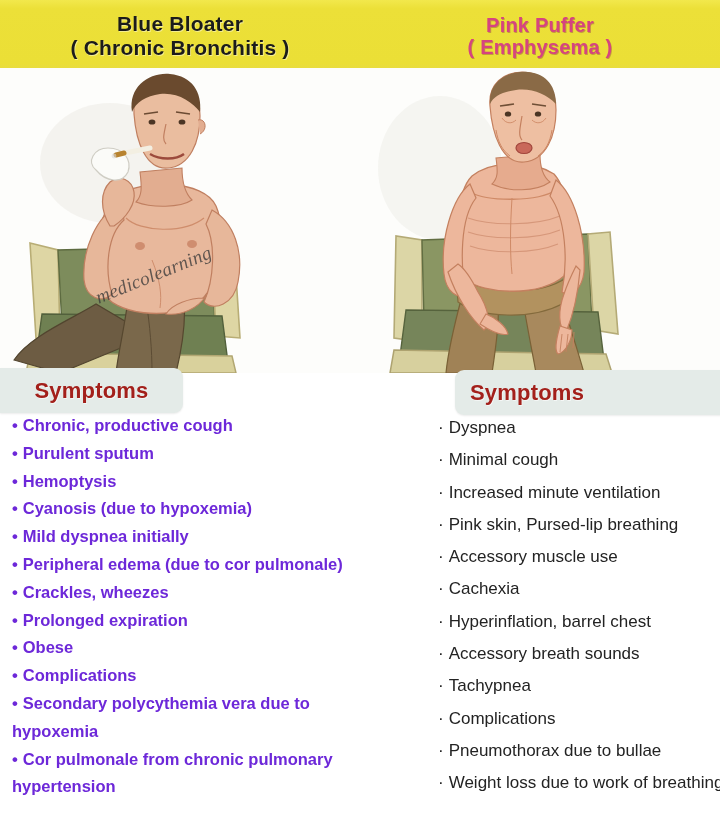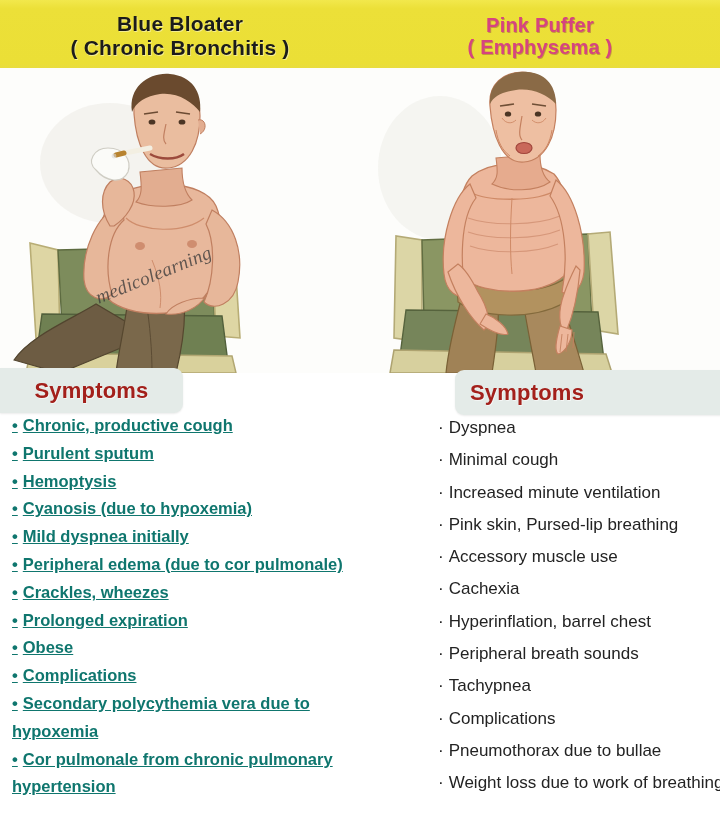--- a/index.html
+++ b/index.html
@@ -128,25 +128,24 @@
     height: 424px;
   }
   .list-right {
     left: 438px;
     width: 298px;
     height: 424px;
   }
   .list-left .item {
     font-size: 16.5px;
     font-weight: 600;
-    color: #0f766e;
+    color: #6d28d9;
     line-height: 27.8px;
     margin: 0;
     text-indent: 0;
-    text-decoration: underline;
   }
   .list-right .item {
     font-size: 17px;
     font-weight: 400;
     color: #232323;
     line-height: 32.3px;
     margin: 0;
   }
   .bullet { margin-right: 5px; }
 </style>
@@ -301,18 +300,18 @@
     <p class="item"><span class="bullet">•</span><span>Cor pulmonale from chronic pulmonary hypertension</span></p>
   </div>
 <div class="list-col list-right">
     <p class="item"><span class="bullet">·</span><span>Dyspnea</span></p>
     <p class="item"><span class="bullet">·</span><span>Minimal cough</span></p>
     <p class="item"><span class="bullet">·</span><span>Increased minute ventilation</span></p>
     <p class="item"><span class="bullet">·</span><span>Pink skin, Pursed-lip breathing</span></p>
     <p class="item"><span class="bullet">·</span><span>Accessory muscle use</span></p>
     <p class="item"><span class="bullet">·</span><span>Cachexia</span></p>
     <p class="item"><span class="bullet">·</span><span>Hyperinflation, barrel chest</span></p>
-    <p class="item"><span class="bullet">·</span><span>Peripheral breath sounds</span></p>
+    <p class="item"><span class="bullet">·</span><span>Accessory breath sounds</span></p>
     <p class="item"><span class="bullet">·</span><span>Tachypnea</span></p>
     <p class="item"><span class="bullet">·</span><span>Complications</span></p>
     <p class="item"><span class="bullet">·</span><span>Pneumothorax due to bullae</span></p>
     <p class="item"><span class="bullet">·</span><span>Weight loss due to work of breathing</span></p>
   </div>
 
 </body></html>

